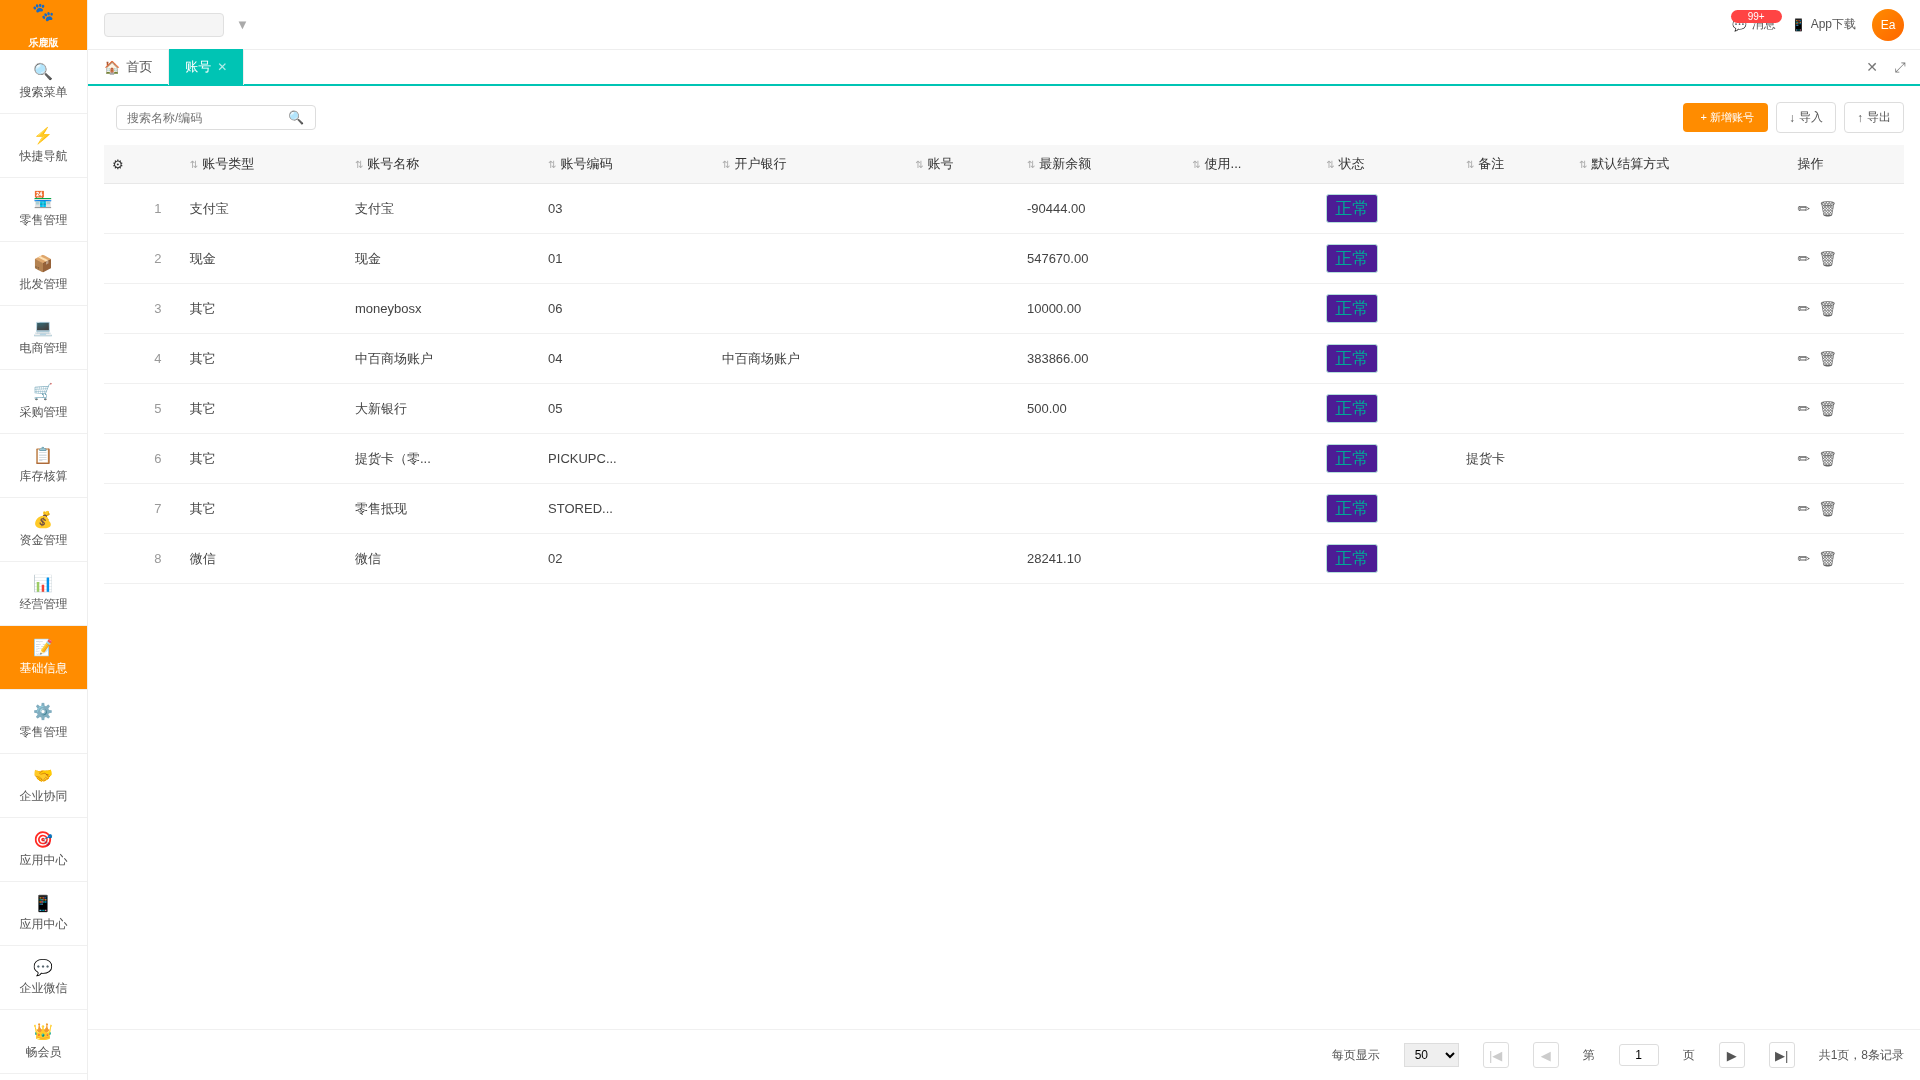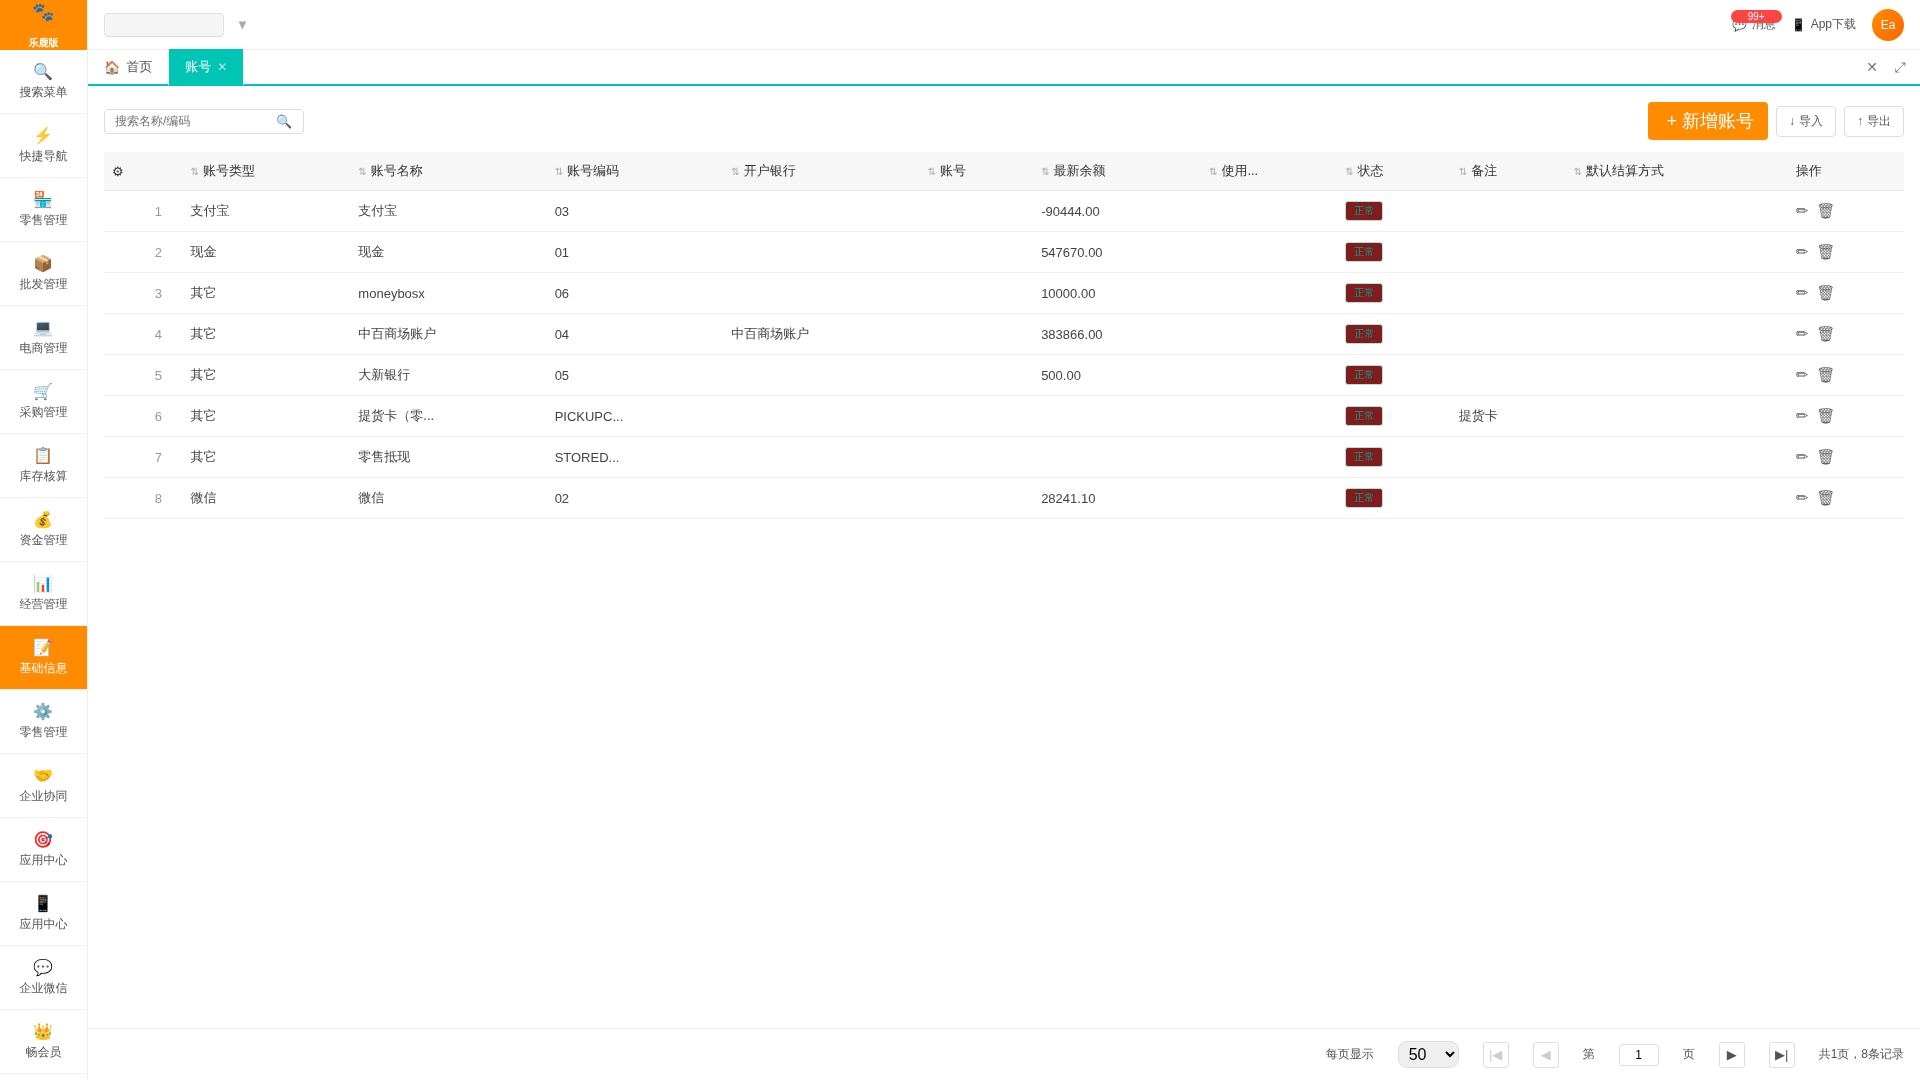--- a/index.html
+++ b/index.html
@@ -160,20 +160,21 @@
       padding: 16px;
       overflow: auto;
     }
 
     
     .toolbar {
       display: flex;
       align-items: center;
       justify-content: space-between;
       margin-bottom: 12px;
+      margin-left: 12px;
     }
     .toolbar-left {
       display: flex;
       align-items: center;
       gap: 8px;
     }
     .search-input-wrapper {
       display: flex;
       align-items: center;
       border: 1px solid #ddd;
@@ -193,21 +194,21 @@
       display: flex;
       align-items: center;
       gap: 8px;
     }
     .btn-add {
       background: #ff8c00;
       color: white;
       border: none;
       border-radius: 4px;
       padding: 7px 14px;
-      font-size: 18px;
+      font-size: 11px;
       cursor: pointer;
       display: flex;
       align-items: center;
       gap: 4px;
     }
     .btn-import, .btn-export {
       background: #fff;
       color: #555;
       border: 1px solid #ddd;
       border-radius: 4px;
@@ -247,26 +248,26 @@
     tbody td {
       padding: 10px 8px;
       color: #444;
       white-space: nowrap;
     }
     .row-num {
       color: #999;
       text-align: center;
     }
     .status-badge {
-      background: #7f1d1d;
+      background: #4c1d95;
       color: #00a896;
       border: 1px solid #b2e0db;
       border-radius: 3px;
       padding: 2px 8px;
-      font-size: 10px;
+      font-size: 17px;
       display: inline-block;
     }
     .action-btns {
       display: flex;
       gap: 8px;
     }
     .action-btn {
       color: #666;
       cursor: pointer;
       font-size: 15px;
@@ -283,23 +284,23 @@
       justify-content: flex-end;
       padding: 12px 16px;
       gap: 24px;
       background: #fff;
       border-top: 1px solid #f0f0f0;
       font-size: 12px;
       color: #555;
     }
     .page-size-select {
       border: 1px solid #ddd;
-      border-radius: 9px;
+      border-radius: 0;
       padding: 3px 6px;
-      font-size: 16px;
+      font-size: 12px;
       outline: none;
     }
     .page-btn {
       border: 1px solid #ddd;
       background: #fff;
       border-radius: 3px;
       width: 26px;
       height: 26px;
       display: flex;
       align-items: center;

